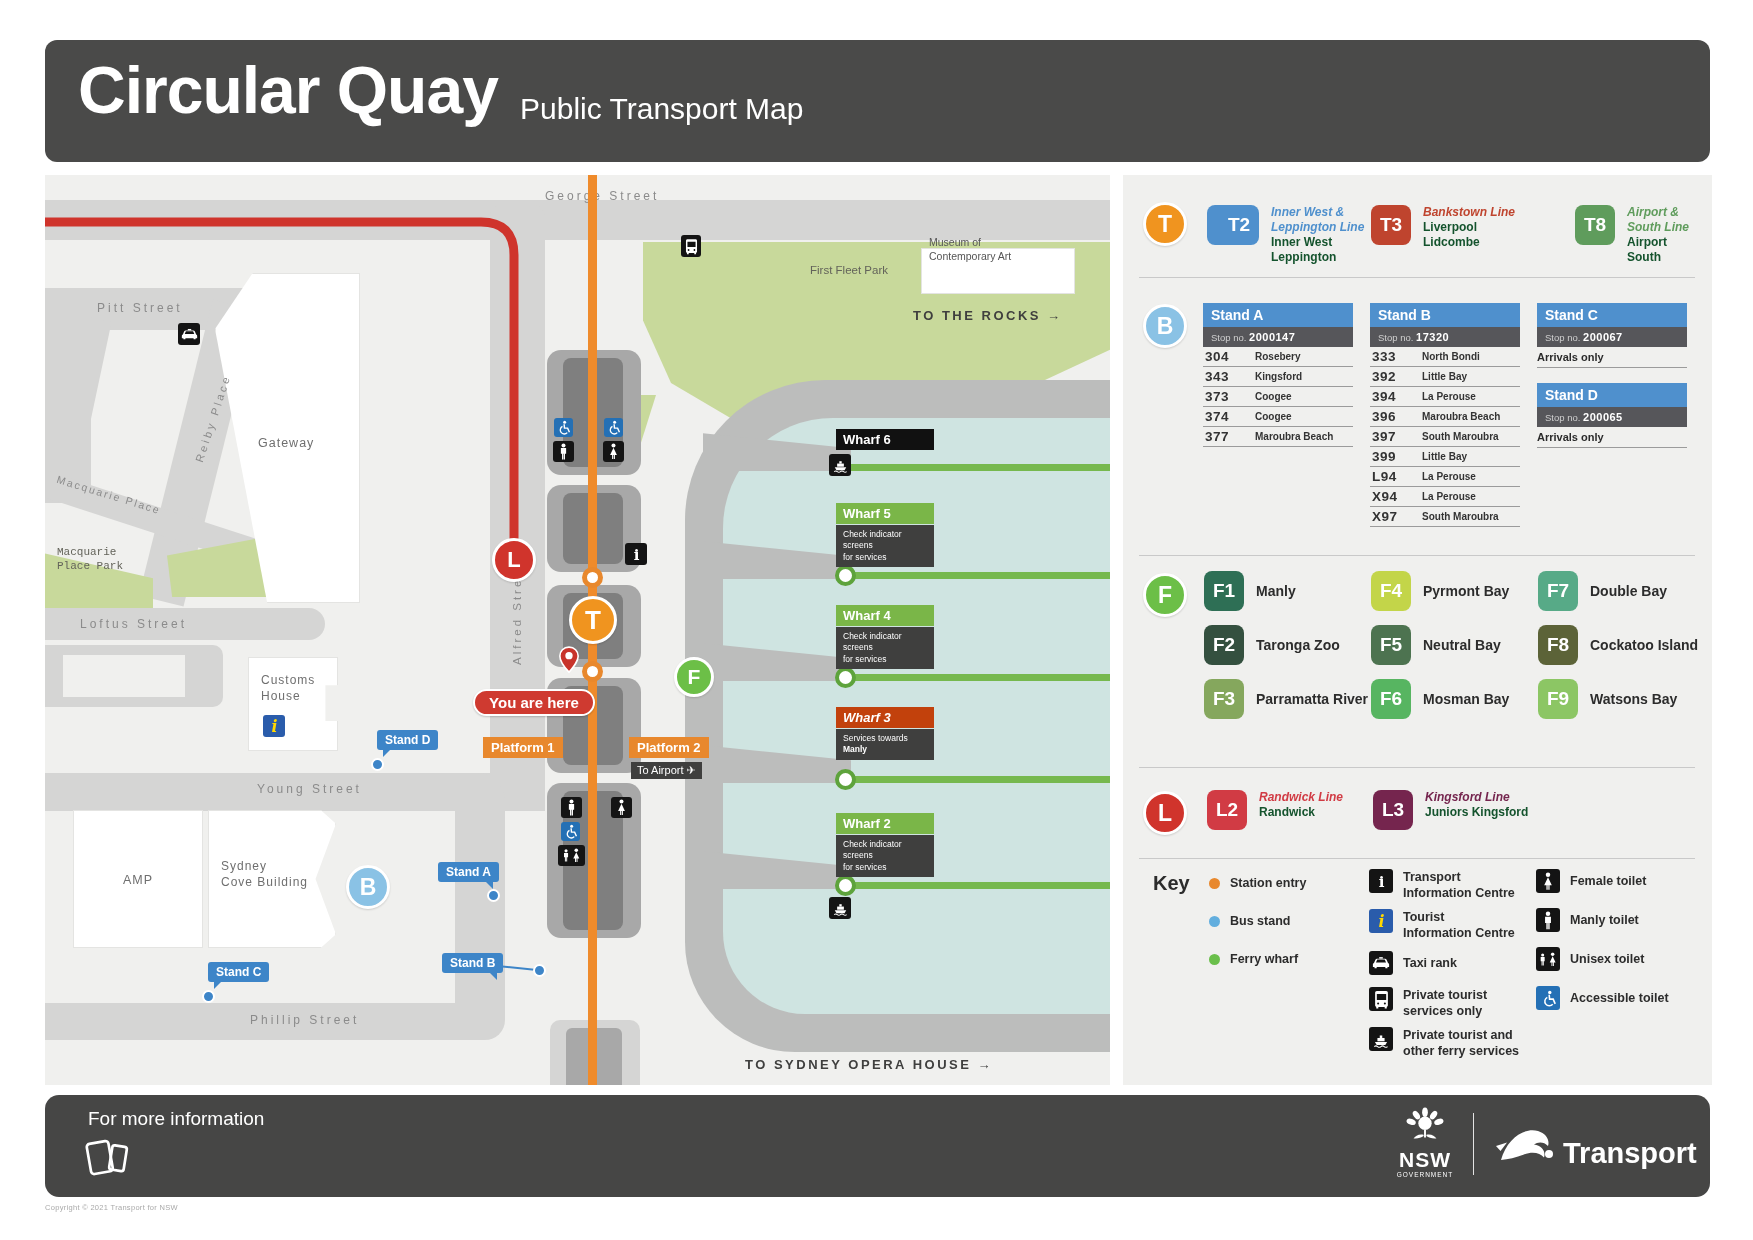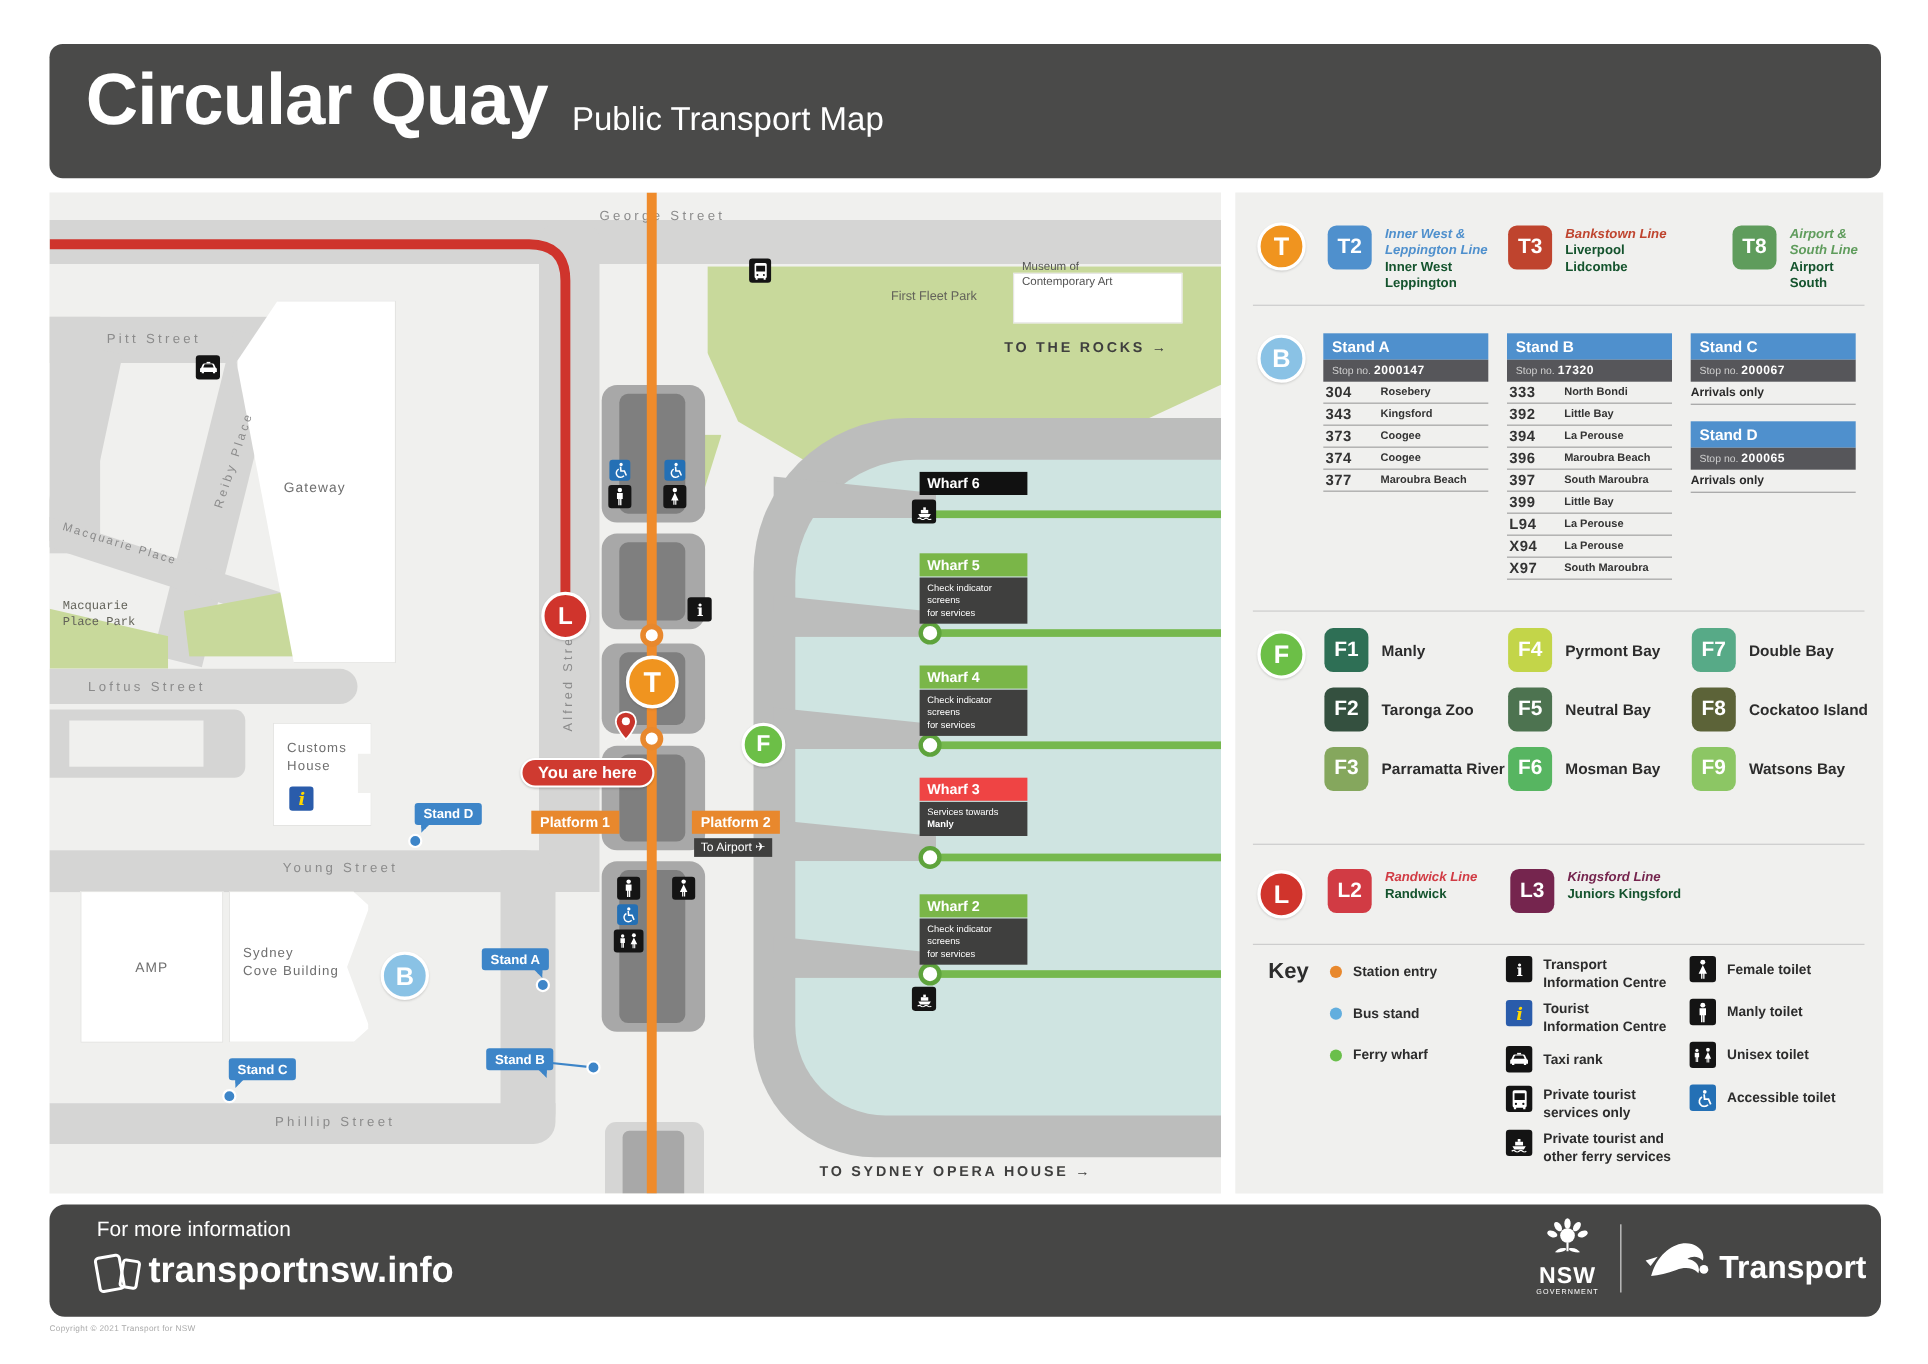--- a/index.html
+++ b/index.html
@@ -34,21 +34,21 @@
   .plat{position:absolute;background:#e8882d;color:#fff;font-weight:bold;font-size:13px;padding:3px 8px;z-index:28;white-space:nowrap;}
   .wh-label{position:absolute;width:84px;color:#fff;font-weight:bold;font-size:13px;padding:3px 7px;z-index:23;}
   .wh-note{position:absolute;width:84px;background:#3f3f3e;color:#fff;font-size:8.5px;line-height:1.35;padding:4px 7px;z-index:23;}
   .dir-label{position:absolute;color:#3f3f3e;font-size:13px;font-weight:bold;letter-spacing:2.5px;z-index:28;white-space:nowrap;}
   
   .stn-out{position:absolute;left:502px;width:94px;background:#a8a8a8;border-radius:14px;z-index:24;}
   .stn-in{position:absolute;left:518px;width:60px;background:#7f7f7f;border-radius:8px;z-index:24;}
   
   .sb-divider{position:absolute;left:16px;width:556px;height:1px;background:#c9c9c9;}
   .badge-sq{width:40px;height:40px;border-radius:8px;color:#fff;font-weight:bold;font-size:19px;display:flex;align-items:center;justify-content:center;flex:none;}
-  .tb2{background:#4f90cd;}.tb3{background:#bf442e;}.tb8{background:#5f9c5c;margin-left:38px;}
+  .tb2{background:#4f90cd;padding-left:12px;}.tb3{background:#bf442e;}.tb8{background:#5f9c5c;margin-left:38px;}
   .lb2{background:#d13b44;}.lb3{background:#75254e;}
   .tc2{color:#4f90cd;}.tc3{color:#bf442e;}.tc8{color:#5f9c5c;}.lc2{color:#d13b44;}.lc3{color:#75254e;}
   .fb0{background:#2e6f55;}.fb1{background:#34503f;}.fb2{background:#85a75d;}.fb3{background:#c3d549;}
   .fb4{background:#4d7350;}.fb5{background:#57b561;}.fb6{background:#57aa87;}.fb7{background:#5c6338;}.fb8{background:#8cc664;}
   .line-item{position:absolute;display:flex;align-items:flex-start;}
   .line-txt{margin-left:12px;font-size:12px;line-height:1.25;}
   .line-name{font-weight:bold;font-style:italic;}
   .line-dest{font-weight:bold;color:#14532d;}
   .bus-col{position:absolute;width:150px;}
   .bus-hd{background:#4f90cd;color:#fff;font-weight:bold;font-size:14px;height:24px;line-height:24px;padding-left:8px;}
@@ -194,21 +194,21 @@
         <svg width="17" height="16">
           <use href="#i-ferry"></use>
         </svg>
       </div>
     <div class="wh-label" style="left:791px;top:328px;background:#7ab648;">Wharf 5</div>
     <div class="wh-note pre" style="left:791px;top:350px;">Check indicator screens
 for services</div>
     <div class="wh-label" style="left:791px;top:430px;background:#7ab648;">Wharf 4</div>
     <div class="wh-note pre" style="left:791px;top:452px;">Check indicator screens
 for services</div>
-    <div class="wh-label" style="left:791px;top:532px;background:#ef4444;">Wharf 3</div>
+    <div class="wh-label" style="left:791px;top:532px;background:#c2410c;font-style:italic;">Wharf 3</div>
     <div class="wh-note" style="left:791px;top:554px;"><span class="pre">Services towards</span><br><b>Manly</b></div>
     <div class="wh-label" style="left:791px;top:638px;background:#7ab648;">Wharf 2</div>
     <div class="wh-note pre" style="left:791px;top:660px;">Check indicator screens
 for services</div>
     <div class="blk-icon" style="left:784px;top:722px;width:22px;height:22px;z-index:24;">
         <svg width="17" height="16">
           <use href="#i-ferry"></use>
         </svg>
       </div>
 
@@ -619,21 +619,20 @@
         </span>
         <span class="key-label">Accessible toilet</span>
       </div>
   </div>
 
   <div class="abs" id="ftr">
     <span class="abs" style="left:43px;top:13px;font-size:19px;">For more information</span>
     <svg class="abs" style="left:40px;top:42px;" width="44" height="40" viewBox="0 0 36 32">
         <use href="#i-devices"></use>
       </svg>
-    <span class="abs" style="left:90px;top:40px;font-size:33px;font-weight:bold;">transportnsw.info</span>
     <svg class="abs" style="left:1355px;top:12px;" width="50" height="42" viewBox="0 0 44 44">
         <use href="#i-waratah"></use>
       </svg>
     <span class="abs" style="left:1338px;top:53px;width:84px;text-align:center;font-size:21px;font-weight:bold;letter-spacing:1px;">NSW</span>
     <span class="abs" style="left:1338px;top:76px;width:84px;text-align:center;font-size:6.5px;letter-spacing:1px;">GOVERNMENT</span>
     <div class="abs" style="left:1428px;top:18px;width:1px;height:62px;background:rgba(255,255,255,.85);"></div>
     <svg class="abs" style="left:1448px;top:28px;" width="66" height="42" viewBox="0 0 66 42">
         <use href="#i-swoosh"></use>
       </svg>
     <span class="abs" style="left:1518px;top:42px;font-size:29px;font-weight:bold;">Transport</span>

